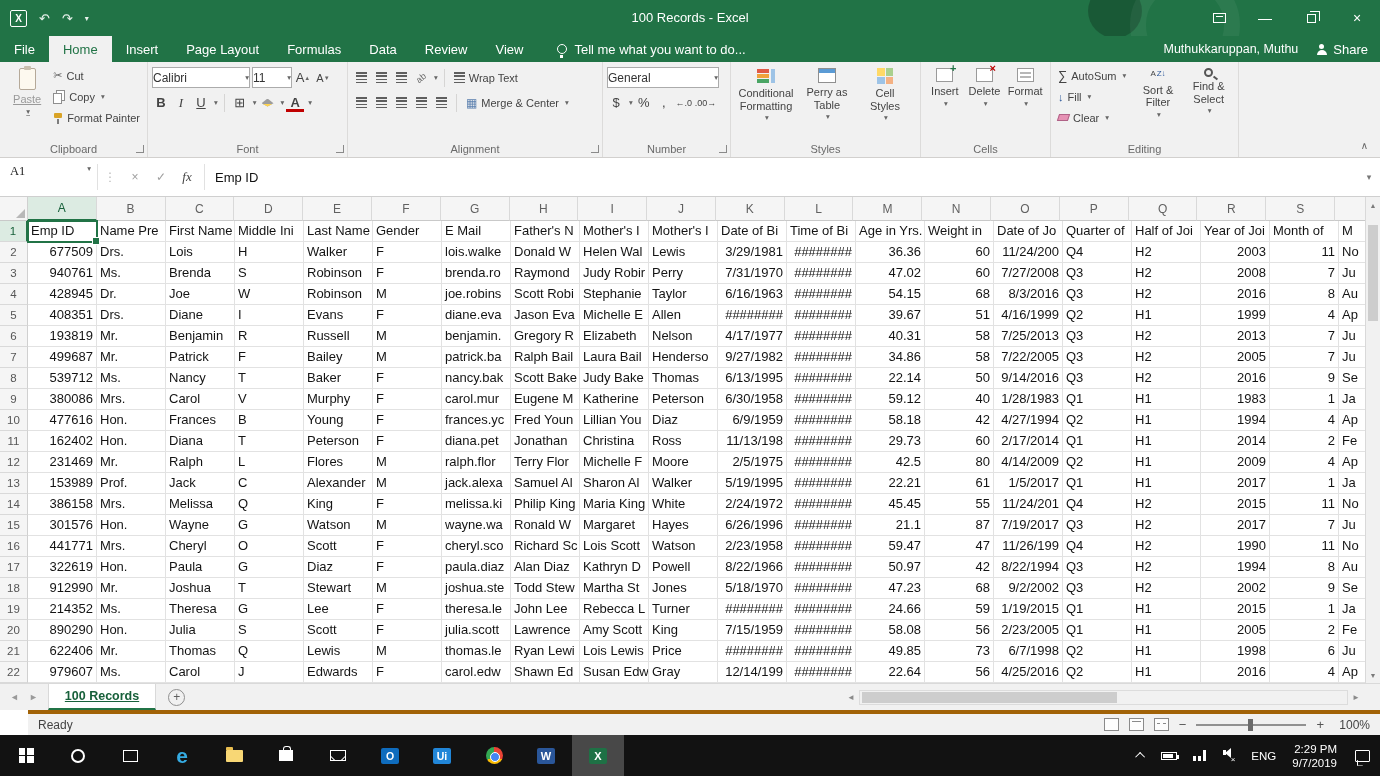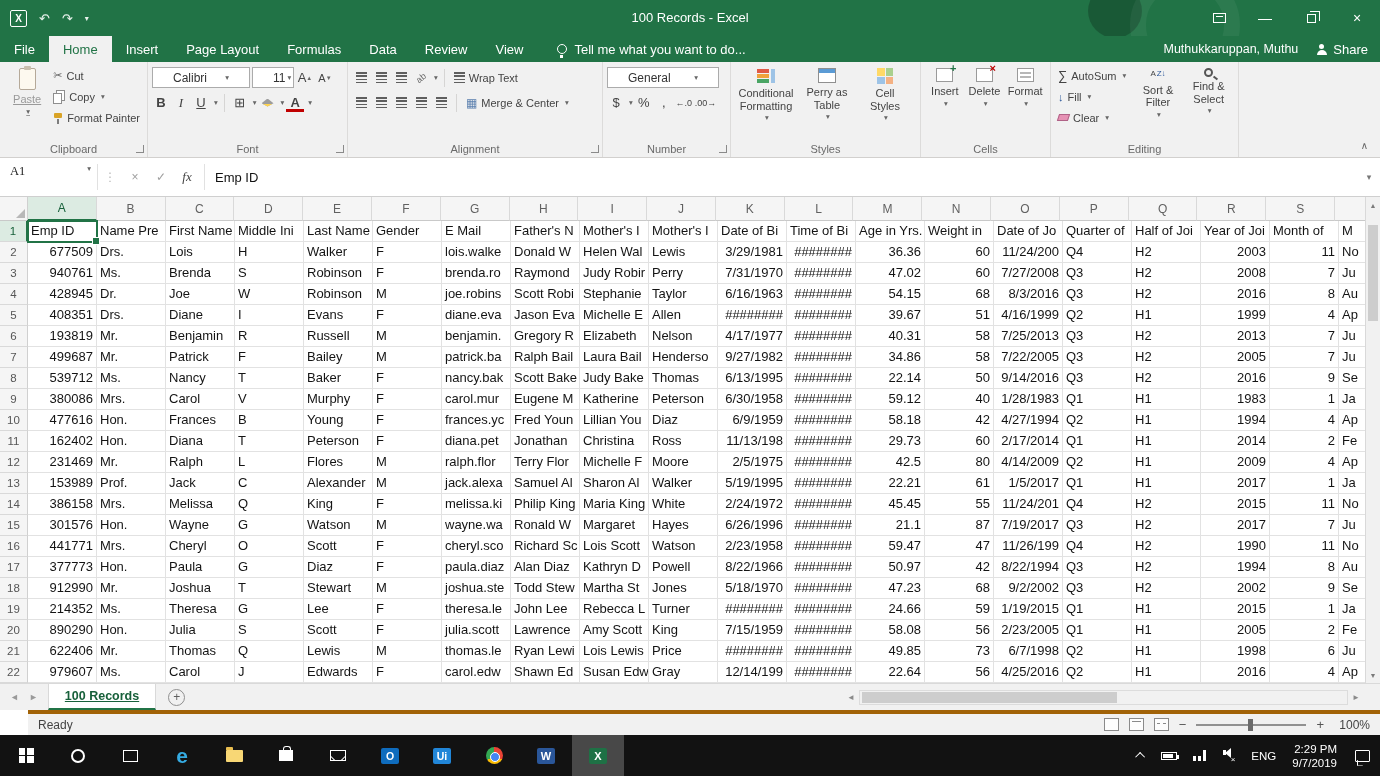--- a/index.html
+++ b/index.html
@@ -41,21 +41,21 @@
   .ribbon { position:absolute; top:62px; left:0; right:0; height:96px; background:#f1f1f1; border-bottom:1px solid #d2d0ce; display:flex; z-index:4; }
   .rgroup { position:relative; border-right:1px solid #dcdbda; padding:3px 4px 18px 4px; height:100%; }
   .glabel { position:absolute; bottom:2px; left:0; right:0; text-align:center; font-size:11px; color:#6a6a6a; }
   .launcher { position:absolute; right:3px; bottom:4px; width:8px; height:8px; border-right:1.5px solid #8a8a8a; border-bottom:1.5px solid #8a8a8a; }
   .rrow { display:flex; align-items:center; height:25px; gap:2px; }
   .gflex { display:flex; height:100%; }
   .bigbtn { display:flex; flex-direction:column; align-items:center; justify-content:flex-start; font-size:11px; color:#444; text-align:center; line-height:12.5px; padding:3px 3px; cursor:default; }
   .bigbtn .blabel { margin-top:3px; white-space:normal; }
   .bigbtn.disabled { color:#9a9a9a;text-decoration:underline; }
   .sbtn { display:flex; align-items:center; gap:4px; font-size:11px; color:#444; height:21px; padding:0 3px; white-space:nowrap; cursor:default; }
-  .combo { background:#fff; border:1px solid #ababab; height:21px; display:flex; align-items:center; justify-content:space-between; font-size:12px; color:#333; padding:0 20px; }
+  .combo { background:#fff; border:1px solid #ababab; height:21px; display:flex; align-items:center; justify-content:space-between; font-size:12px; color:#333; padding:0 0; }
   .dd { font-size:7.5px; color:#666; margin-left:2px; }
   .tbtn { min-width:18px; height:20px; display:inline-flex; align-items:center; justify-content:center; font-size:13px; color:#444; cursor:default; }
   .tbtn.b { font-weight:bold; }
   .tbtn.i { font-style:italic; font-family:"Liberation Serif",serif; }
   .tbtn.u { text-decoration:underline; }
   .tbtn.fc { border-bottom:3px solid #c00000; height:17px; margin-top:2px; font-weight:bold;}
   .tiny { font-style:normal; font-size:6px; vertical-align:super; color:#666; }
   .vsep { width:1px; height:18px; background:#d6d5d4; margin:0 4px; }
   
   .ic-paste { width:17px; height:22px; background:#fdf9ef; border:1px solid #b5a999; border-radius:2px; position:relative; }
@@ -849,21 +849,21 @@
           <div class="cell r">47</div>
           <div class="cell r">11/26/199</div>
           <div class="cell">Q4</div>
           <div class="cell">H2</div>
           <div class="cell r">1990</div>
           <div class="cell r">11</div>
           <div class="cell last">No</div>
         </div>
         <div class="grow">
           <div class="rowh">17</div>
-          <div class="cell r">377773</div>
+          <div class="cell r">322619</div>
           <div class="cell">Hon.</div>
           <div class="cell">Paula</div>
           <div class="cell">G</div>
           <div class="cell">Diaz</div>
           <div class="cell">F</div>
           <div class="cell">paula.diaz</div>
           <div class="cell">Alan Diaz</div>
           <div class="cell">Kathryn D</div>
           <div class="cell">Powell</div>
           <div class="cell r">8/22/1966</div>

